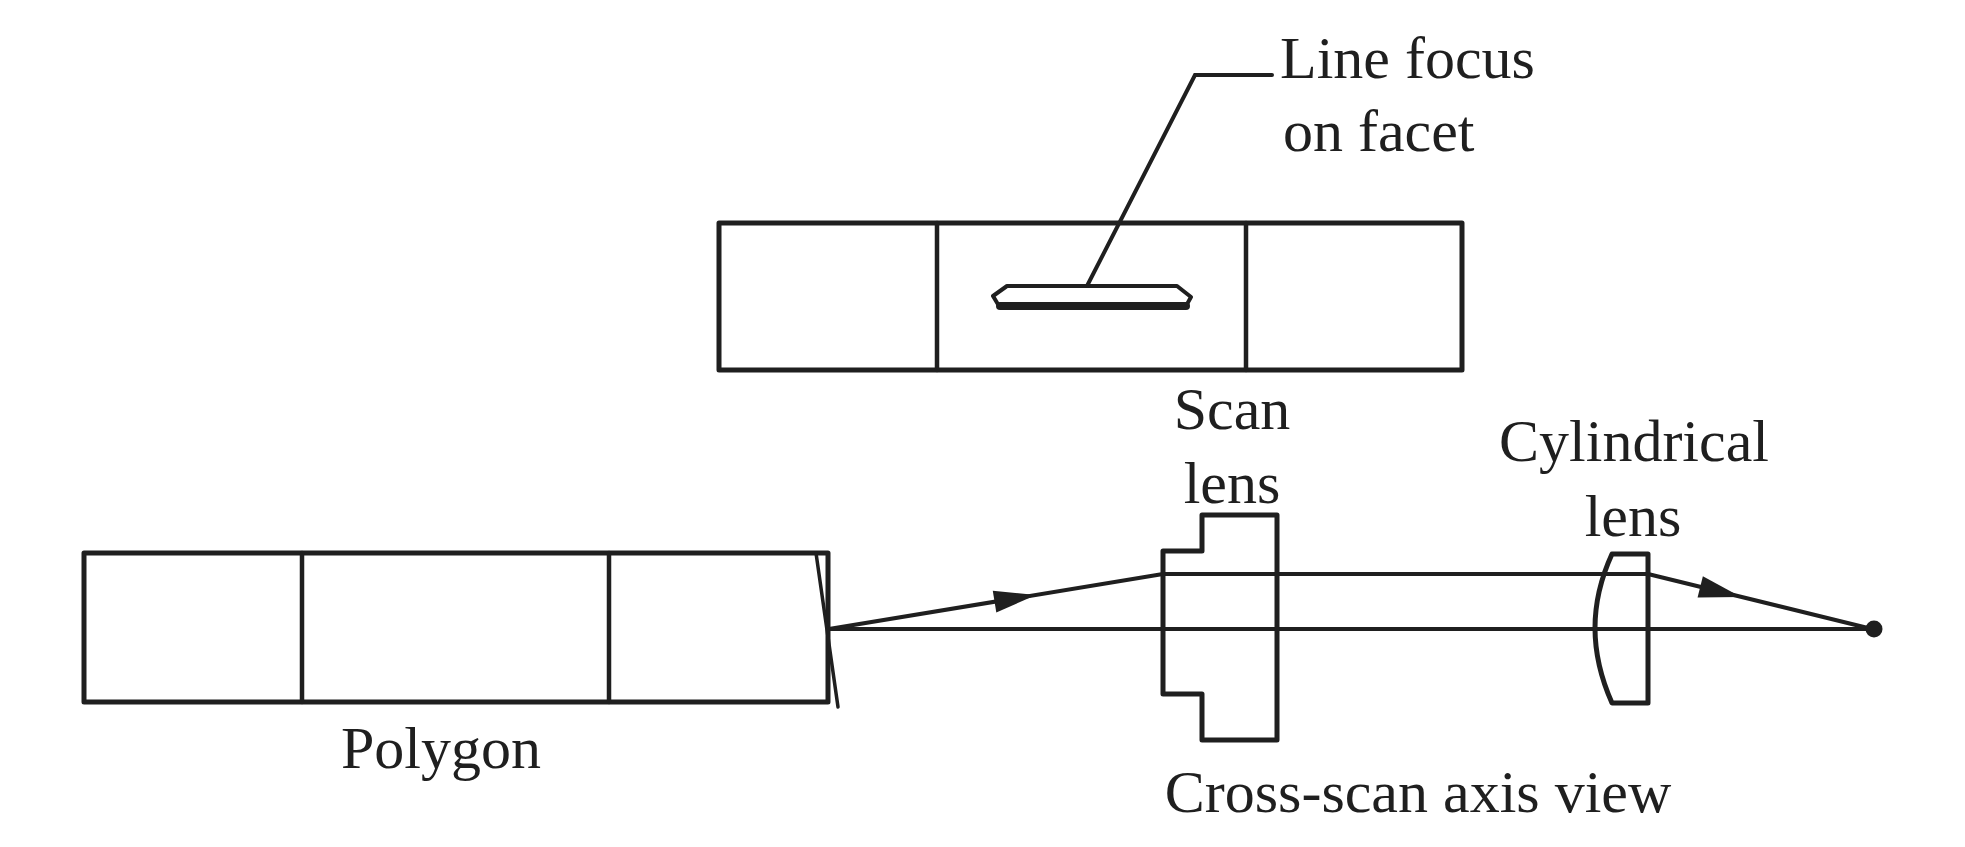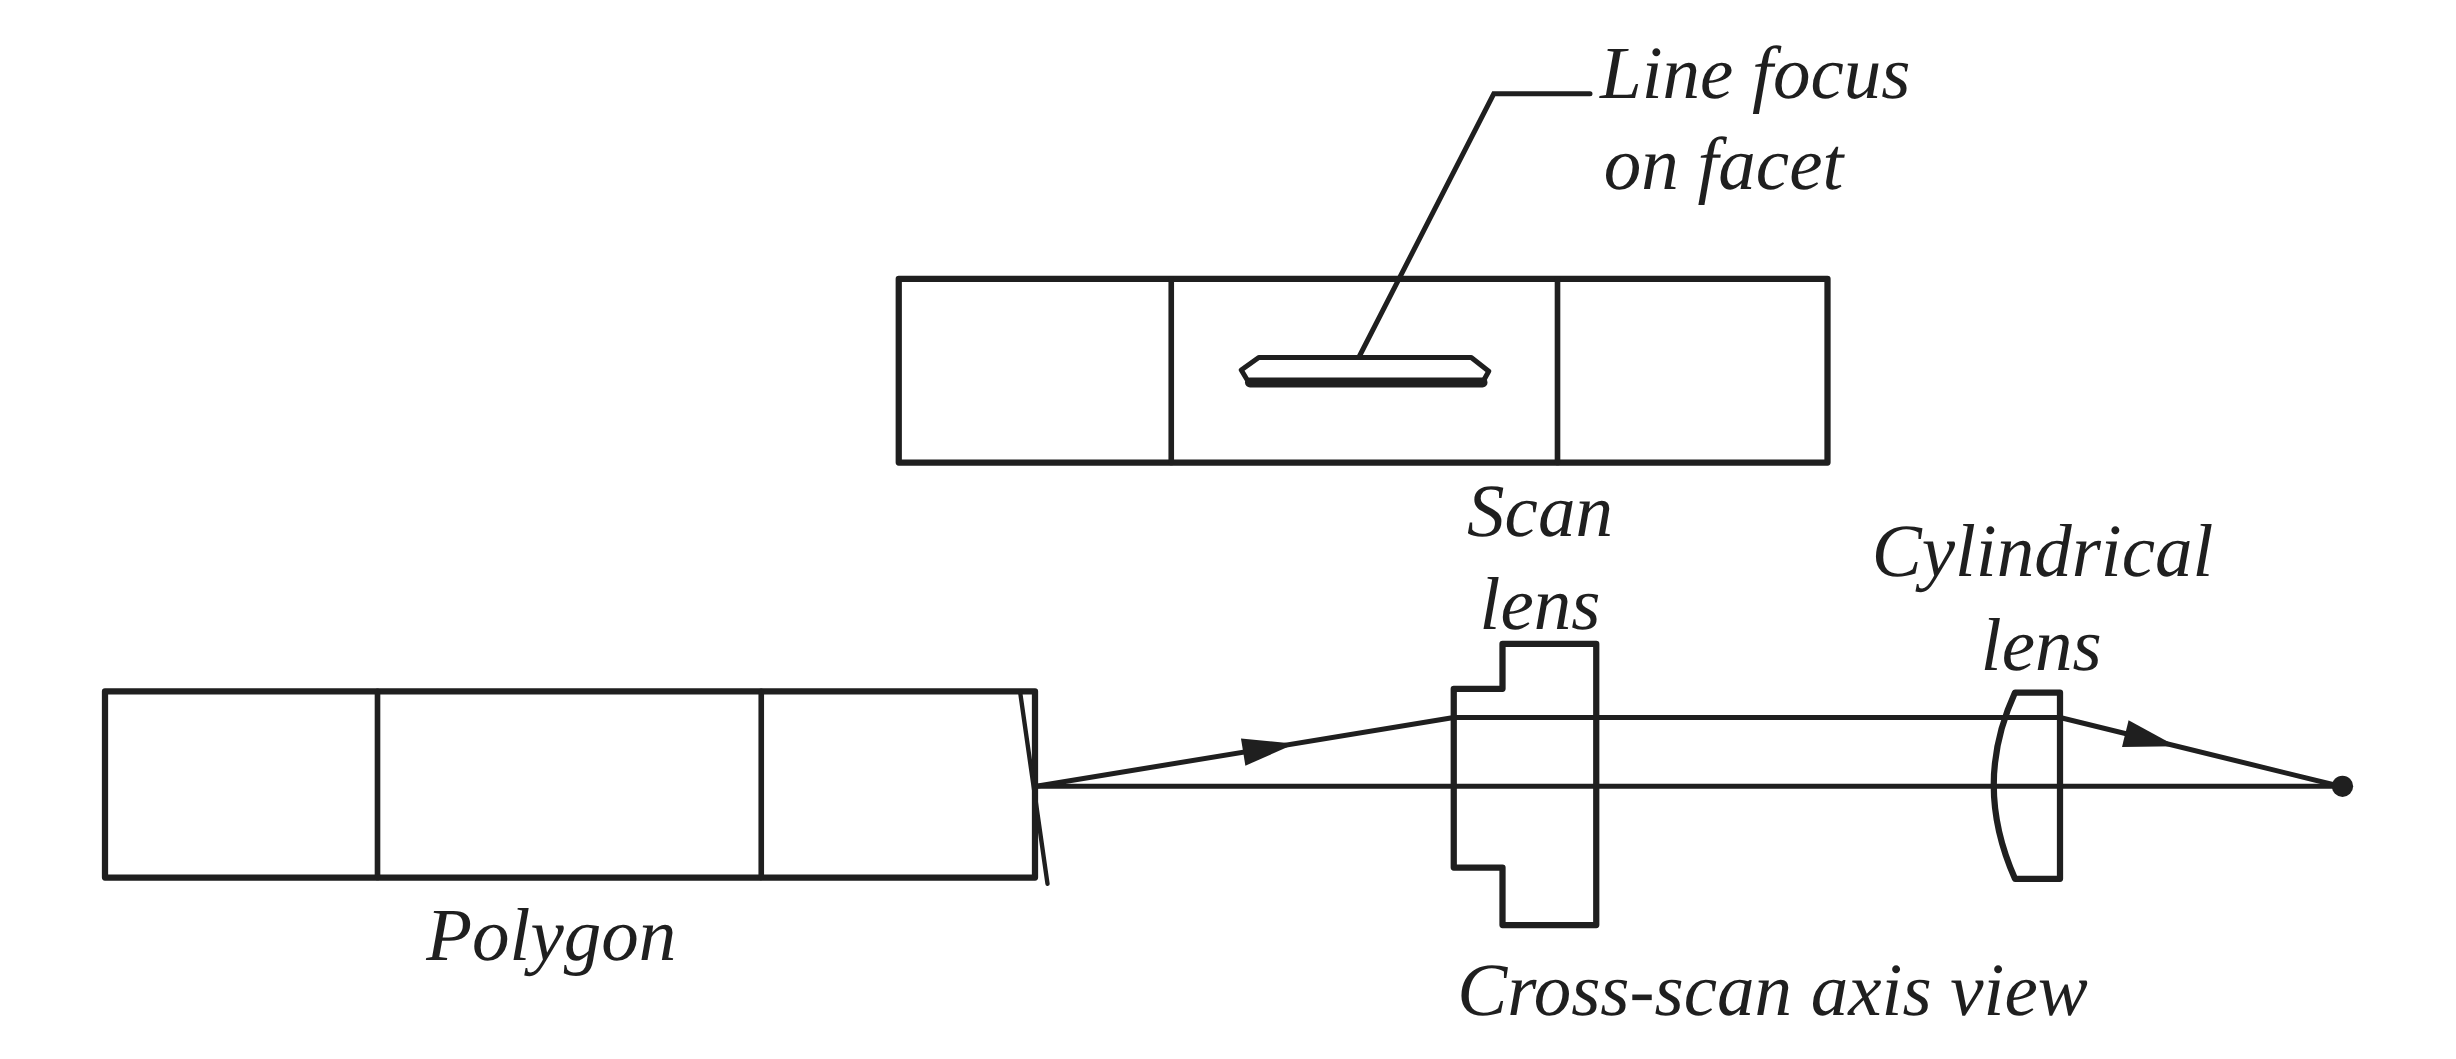--- a/index.html
+++ b/index.html
@@ -10,21 +10,20 @@
     margin:0;
     padding:0;
     background:var(--paper);
   }
   .stage{
     position:relative;
     width:1965px;
     height:847px;
     background:var(--paper);
     overflow:hidden;
-    font-style:italic;
   }
   svg{
     display:block;
     width:1965px;
     height:847px;
   }
   .outline{
     fill:none;
     stroke:var(--ink);
     stroke-width:5;

